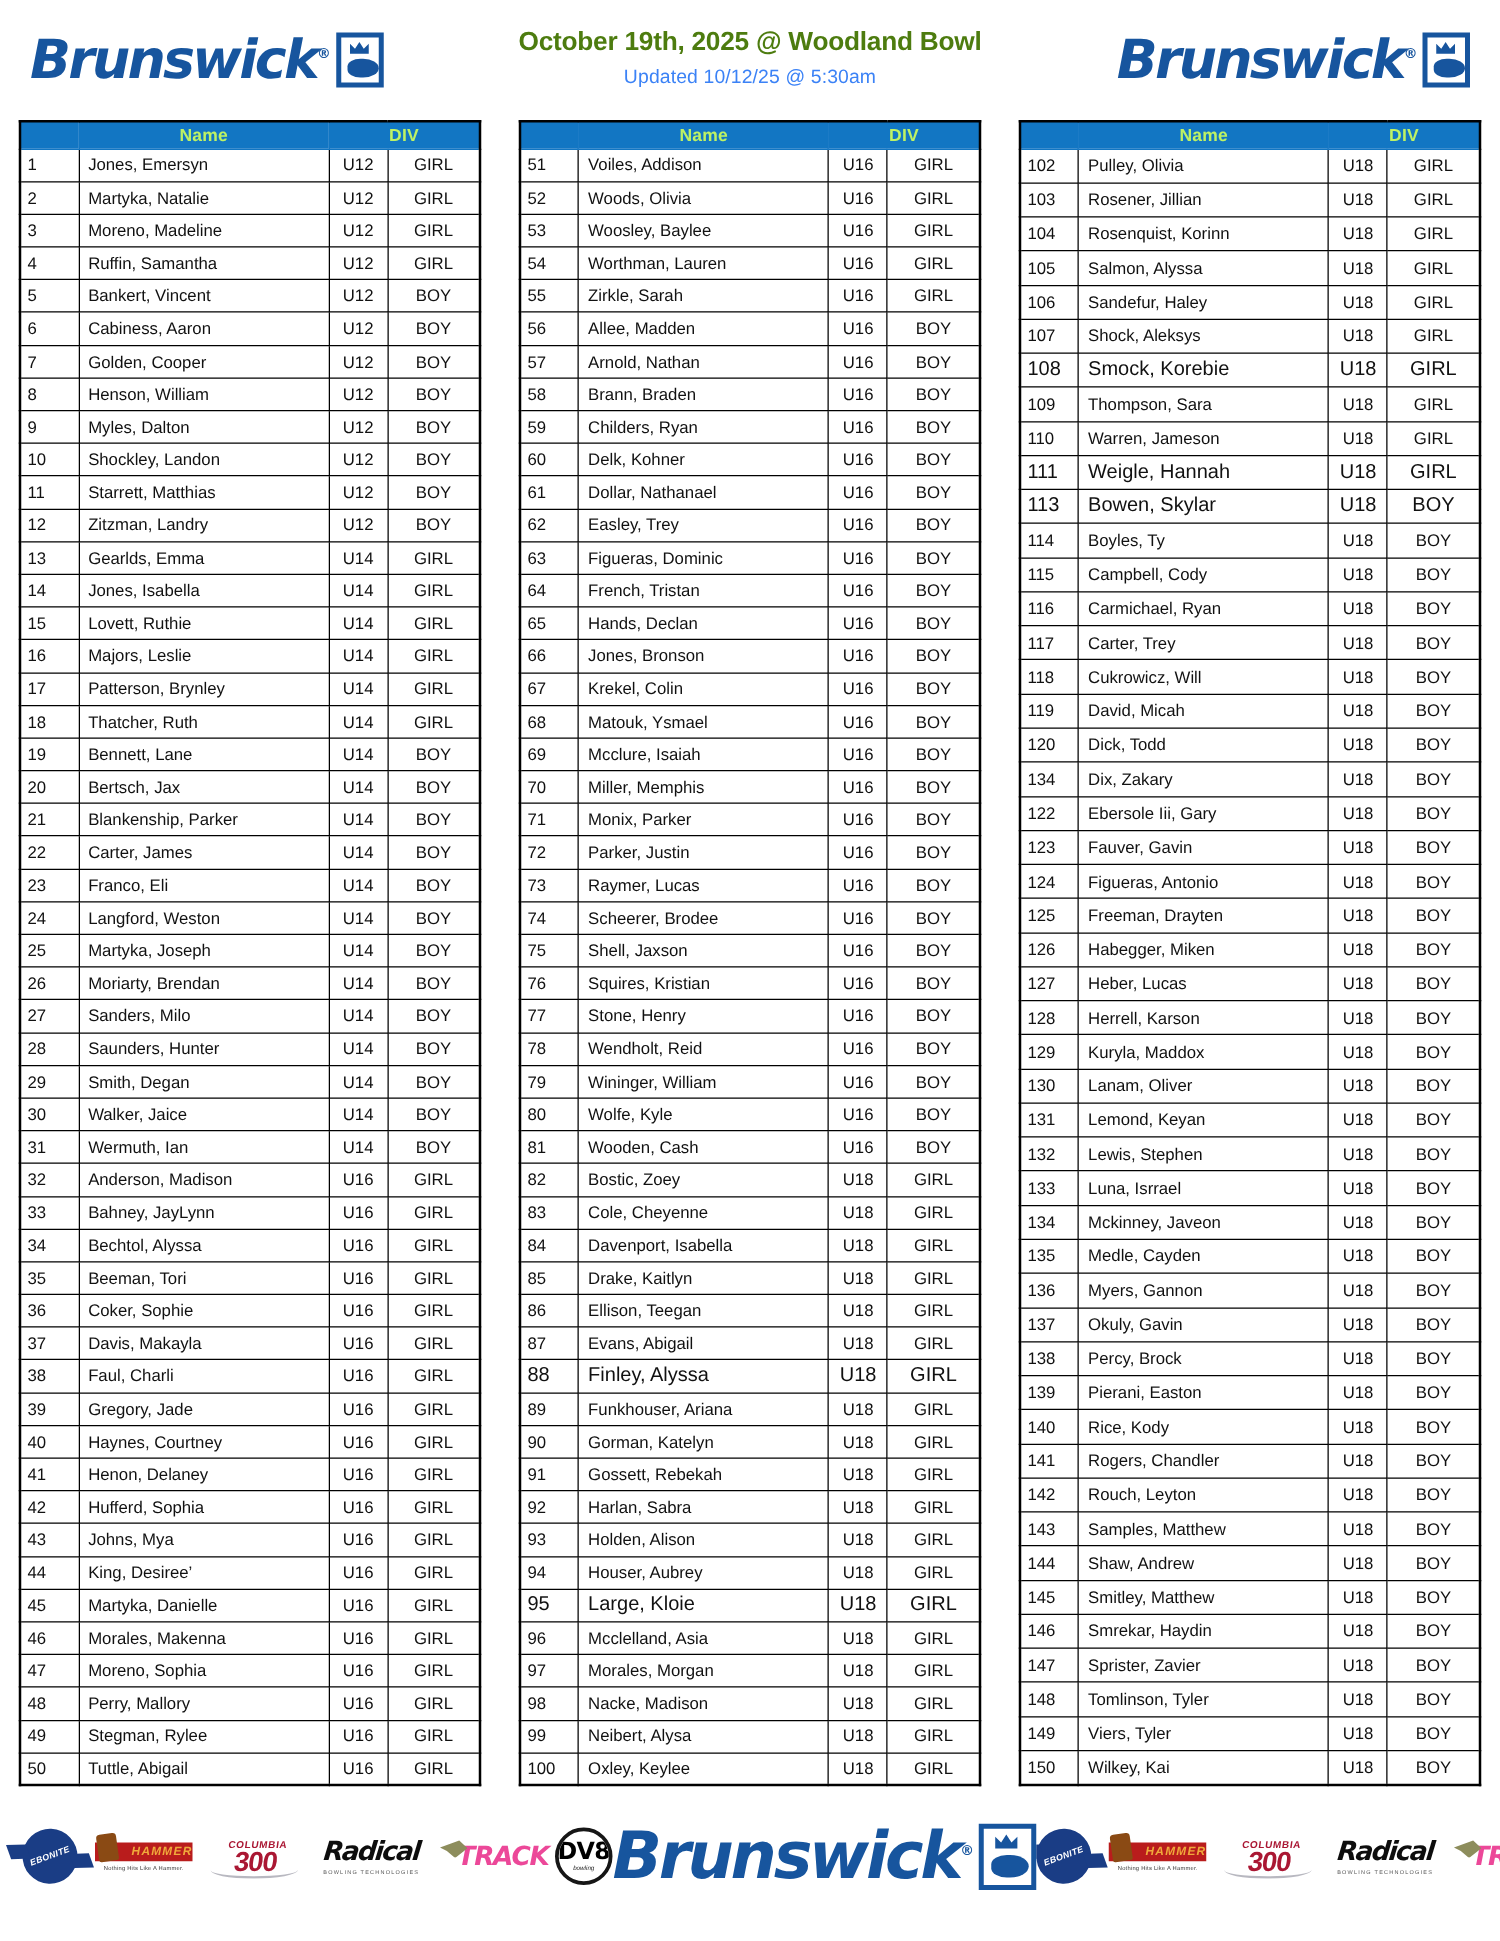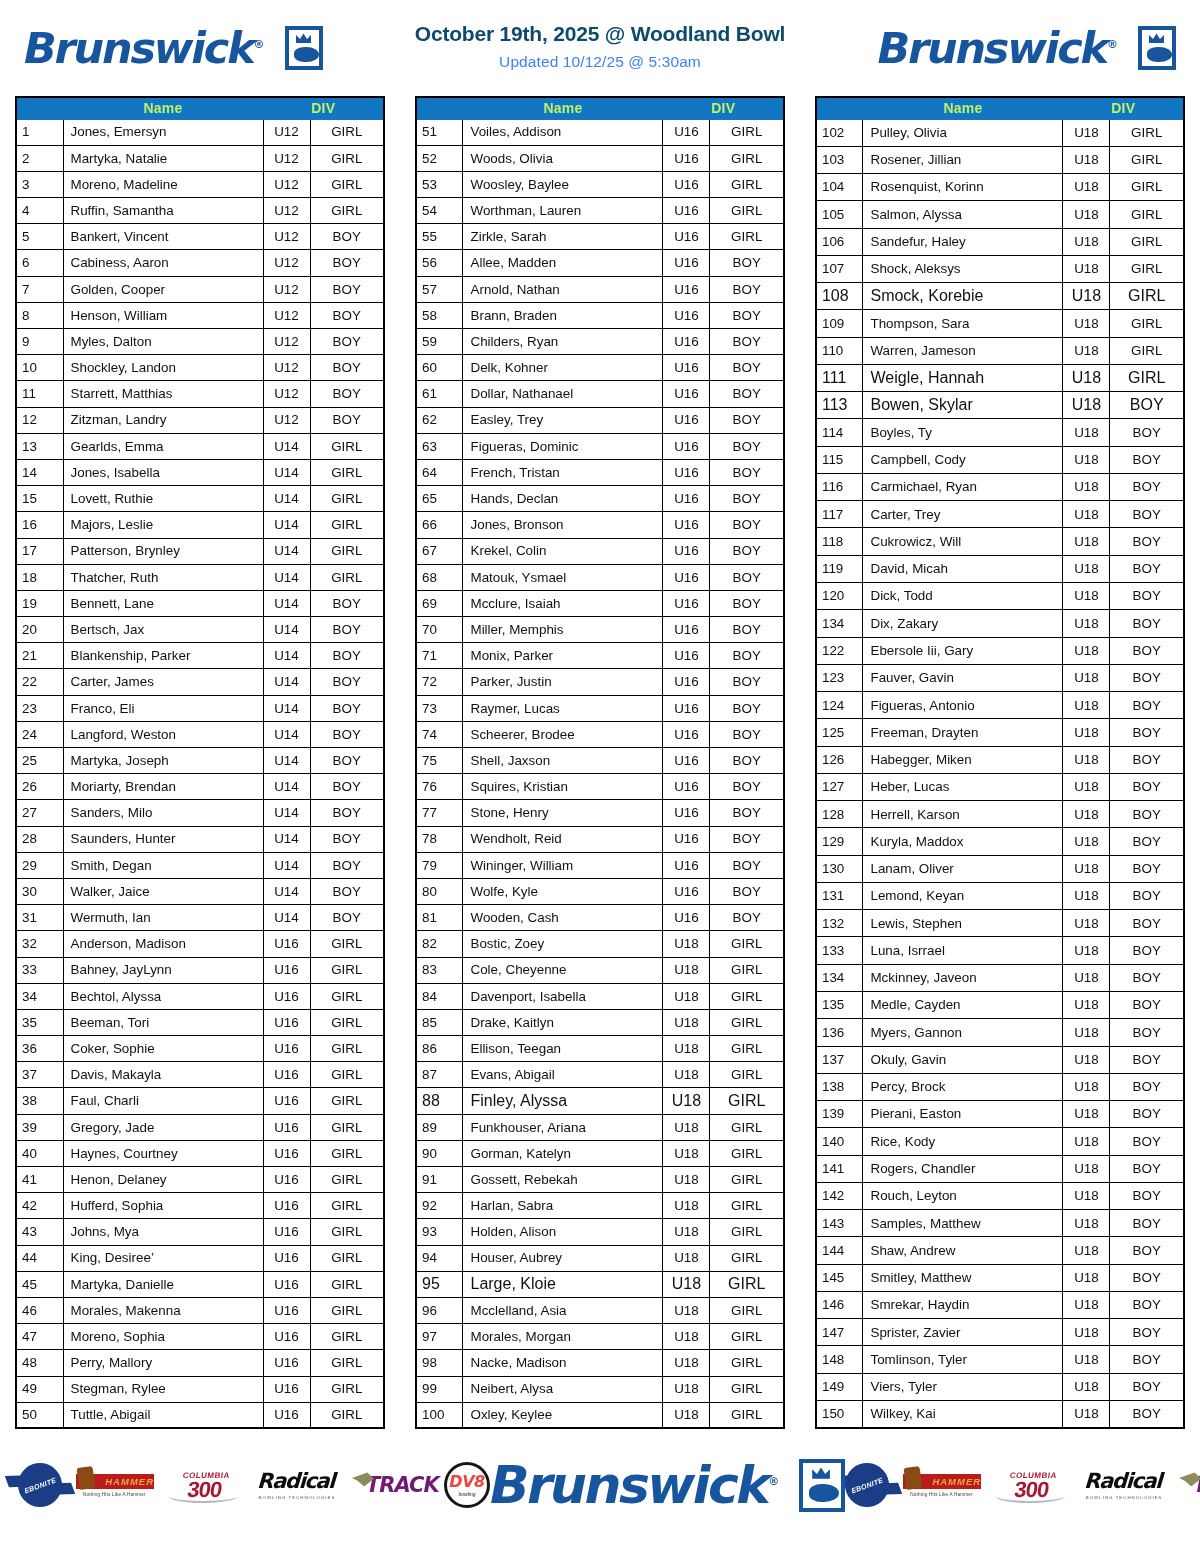--- a/index.html
+++ b/index.html
@@ -27,36 +27,36 @@
   }
   .title-block {
     position: absolute;
     left: 0; right: 0; top: 22px;
     text-align: center;
     pointer-events: none;
   }
   .event-title {
     font-size: 21px;
     font-weight: bold;
-    color: #0c4a6e;
+    color: #4d7c0f;
     letter-spacing: -0.2px;
     line-height: 1.1;
   }
   .updated-line {
     font-size: 15.5px;
     color: #3b82f6;
     margin-top: 8px;
     letter-spacing: 0.1px;
   }
 
   
   .brunswick-logo {
     display: flex;
     align-items: center;
-    gap: 20px;
+    gap: 4px;
     z-index: 3;
   }
   .bw-word {
     font-family: "DejaVu Sans", sans-serif;
     font-weight: bold;
     font-style: italic;
     font-size: 43px;
     color: #17559e;
     letter-spacing: -2.2px;
     line-height: 1;
@@ -255,21 +255,21 @@
   }
 
   .lg-track {
     width: 78px; height: 38px;
     display: flex; align-items: center;
     position: relative;
   }
   .lg-track .tk-word {
     font-family: "DejaVu Sans", sans-serif;
     font-size: 21px; font-weight: bold; font-style: italic;
-    color: #701a75; letter-spacing: -1px; line-height: 1;
+    color: #ec4899; letter-spacing: -1px; line-height: 1;
     padding-left: 14px;
   }
   .lg-track .tk-wing {
     position: absolute;
     left: 0; top: 6px;
     width: 22px; height: 14px;
     background: #8d8d5c;
     clip-path: polygon(0 40%, 70% 0, 100% 45%, 55% 100%, 25% 60%);
   }
 
@@ -277,22 +277,22 @@
     width: 46px; height: 46px;
     border: 3px solid #161616;
     border-radius: 50%;
     display: flex; flex-direction: column;
     align-items: center; justify-content: center;
     position: relative;
     overflow: hidden;
   }
   .lg-dv8 .d8-word {
     font-family: "DejaVu Sans", sans-serif;
-    font-size: 16px; font-weight: bold; font-style: italic;
-    color: #ef4444; line-height: 1; letter-spacing: -0.5px;
+    font-size: 19px; font-weight: bold; 
+    color: #000000; line-height: 1; letter-spacing: -0.5px;
   }
   .lg-dv8 .d8-tag {
     font-size: 5px; color: #222222; font-style: italic; margin-top: 1px;
   }
 
   .footer-center { display: flex; align-items: center; }
   .footer-center .bw-word { font-size: 52px; letter-spacing: -2.6px; }
   .footer-center .bw-mark { width: 46px; height: 53px; }
   .footer-center .bw-mark::before { left: 6px; top: 21px; width: 30px; height: 18px; }
   .footer-center .bw-crown { left: 7px; top: 4px; width: 28px; }

